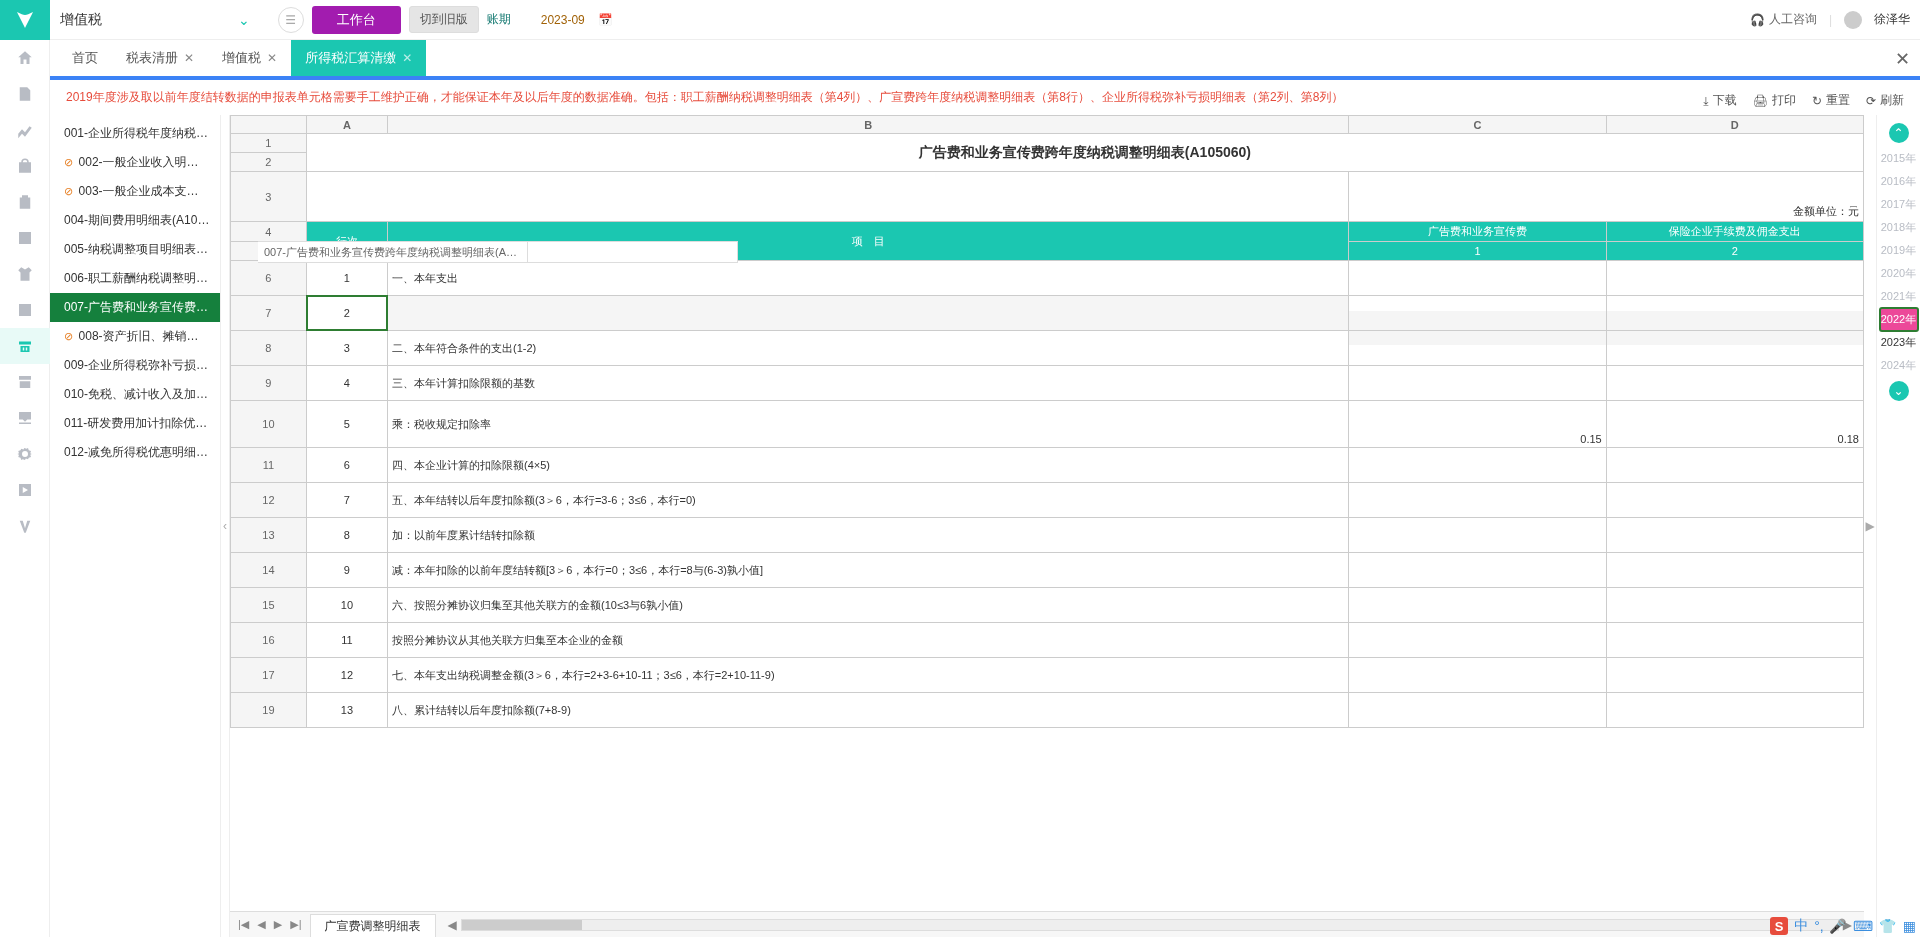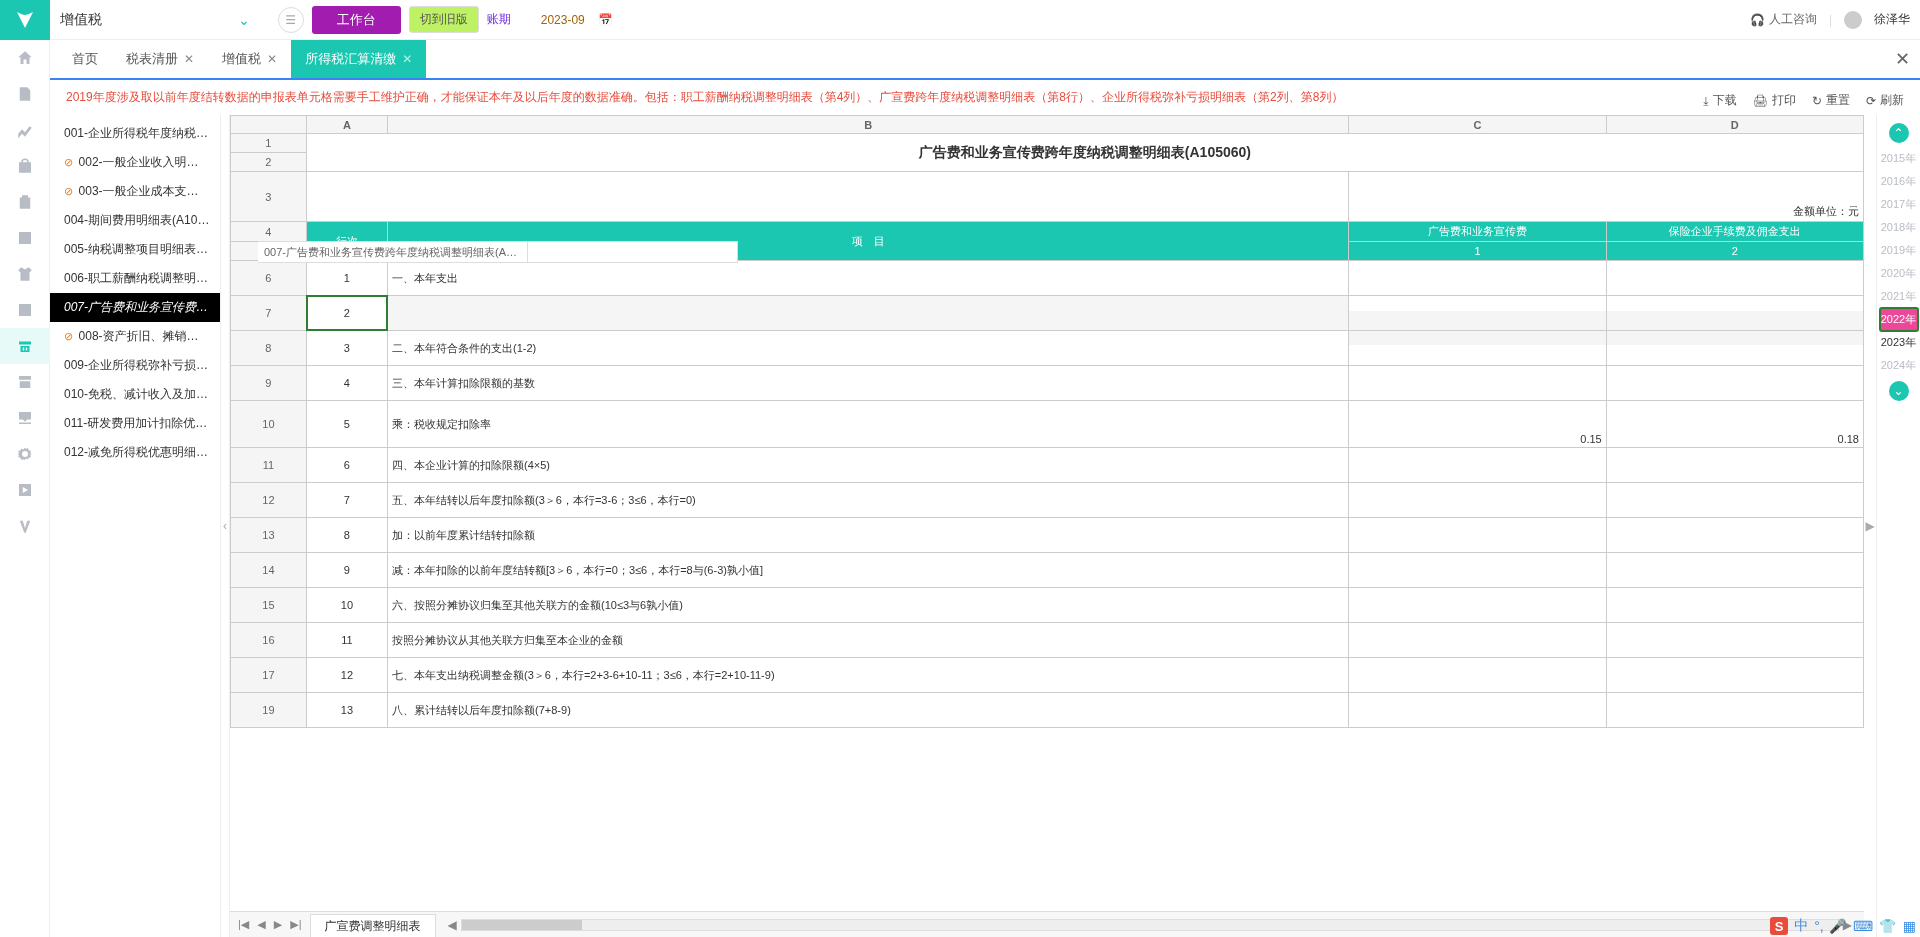--- a/index.html
+++ b/index.html
@@ -14,45 +14,45 @@
 .left-rail .nav-icon.active { color: #1bc7b1; background: #e8faf7; }
 .left-rail .nav-icon svg { width: 18px; height: 18px; fill: currentColor; }
 
 .main { flex: 1; display: flex; flex-direction: column; min-width: 0; justify-content: space-between; }
 
 .top-bar { height: 40px; display: flex; align-items: center; padding: 0 10px; border-bottom: 1px solid #eee; gap: 8px; }
 .top-bar .title { font-size: 14px; color: #333; min-width: 150px; }
 .top-bar .chev { color: #1bc7b1; font-size: 14px; cursor: pointer; padding: 0 20px; }
 .top-bar .round-btn { width: 26px; height: 26px; border-radius: 50%; border: 1px solid #ddd; display: flex; align-items: center; justify-content: center; cursor: pointer; color: #aaa; }
 .btn-primary { background: #a21caf; color: #fff; border: none; padding: 5px 25px; border-radius: 3px; font-size: 13px; cursor: pointer; }
-.btn-outline { background: #bef264; border: 1px solid #ddd; padding: 4px 10px; border-radius: 3px; font-size: 12px; cursor: pointer; color: #555; }
-.period-label { font-size: 12px; color: #6d28d9; }
+.btn-outline { background: #e5e5e5; border: 1px solid #ddd; padding: 4px 10px; border-radius: 3px; font-size: 12px; cursor: pointer; color: #555; }
+.period-label { font-size: 12px; color: #0f766e; }
 .period-value { font-size: 12px; color: #a16207; padding: 0 6px; margin-left: 16px; }
 .cal-icon { color: #1bc7b1; cursor: pointer; }
 .spacer { flex: 1; }
 .user-area { display: flex; align-items: center; gap: 12px; }
 .user-link { display: flex; align-items: center; gap: 4px; color: #666; cursor: pointer; font-size: 12px; }
 .avatar-ic { width: 18px; height: 18px; border-radius: 50%; background: #ccc; display: inline-block; }
 
-.tab-bar { height: 40px; display: flex; align-items: stretch; border-bottom: 2px solid #3b82f6; padding: 0 8px; position: relative; }
+.tab-bar { height: 40px; display: flex; align-items: stretch; border-bottom: 4px solid #3b82f6; padding: 0 8px; position: relative; }
 .tab { display: flex; align-items: center; padding: 0 14px; font-size: 13px; color: #555; cursor: pointer; white-space: nowrap; gap: 6px; }
 .tab.active { background: #1bc7b1; color: #fff; }
 .tab .close-x { font-size: 12px; opacity: .7; }
 .tab-close-all { position: absolute; right: 10px; top: 8px; font-size: 18px; color: #666; cursor: pointer; }
 
 .warn-bar { padding: 8px 16px 0 16px; display: flex; align-items: flex-start; }
 .warn-text { color: #e74c3c; font-size: 12px; line-height: 1.6; flex: 1; }
 .action-bar { display: flex; gap: 16px; padding-top: 4px; }
 .action-link { display: flex; align-items: center; gap: 4px; color: #555; cursor: pointer; font-size: 12px; white-space: nowrap; }
 
 .body-row { flex: 1; display: flex; min-height: 0; padding: 6px 0 0 0; }
 
 .tree-panel { width: 170px; padding: 4px 0; overflow-y: auto; font-size: 12px; }
 .tree-item { padding: 6px 10px 6px 14px; cursor: pointer; white-space: nowrap; overflow: hidden; text-overflow: ellipsis; position: relative; color: #333; }
-.tree-item.active { background: #000000; color: #fff; font-style: italic; }
+.tree-item.active { background: #15803d; color: #fff; }
 .tree-item .ic { color: #e67e22; margin-right: 2px; font-size: 11px; }
 
 .tree-collapse { width: 10px; display: flex; align-items: center; justify-content: center; cursor: pointer; border-left: 1px solid #eee; border-right: 1px solid #eee; }
 .tree-collapse span { writing-mode: horizontal-tb; color: #aaa; font-size: 12px; }
 
 .sheet-area { flex: 1; display: flex; flex-direction: column; min-width: 0; position: relative; }
 .formula-bar { height: 22px; display: flex; align-items: stretch; border: 1px solid #ddd; border-left: none; }
 .formula-cell { width: 270px; border-right: 1px solid #ddd; font-size: 11px; padding: 3px 6px; color: #666; overflow: hidden; white-space: nowrap; text-overflow: ellipsis; }
 table.grid { border-collapse: collapse; table-layout: fixed; }
 table.grid th, table.grid td { border: 1px solid #ccc; font-size: 11px; height: 19px; padding: 0; }

